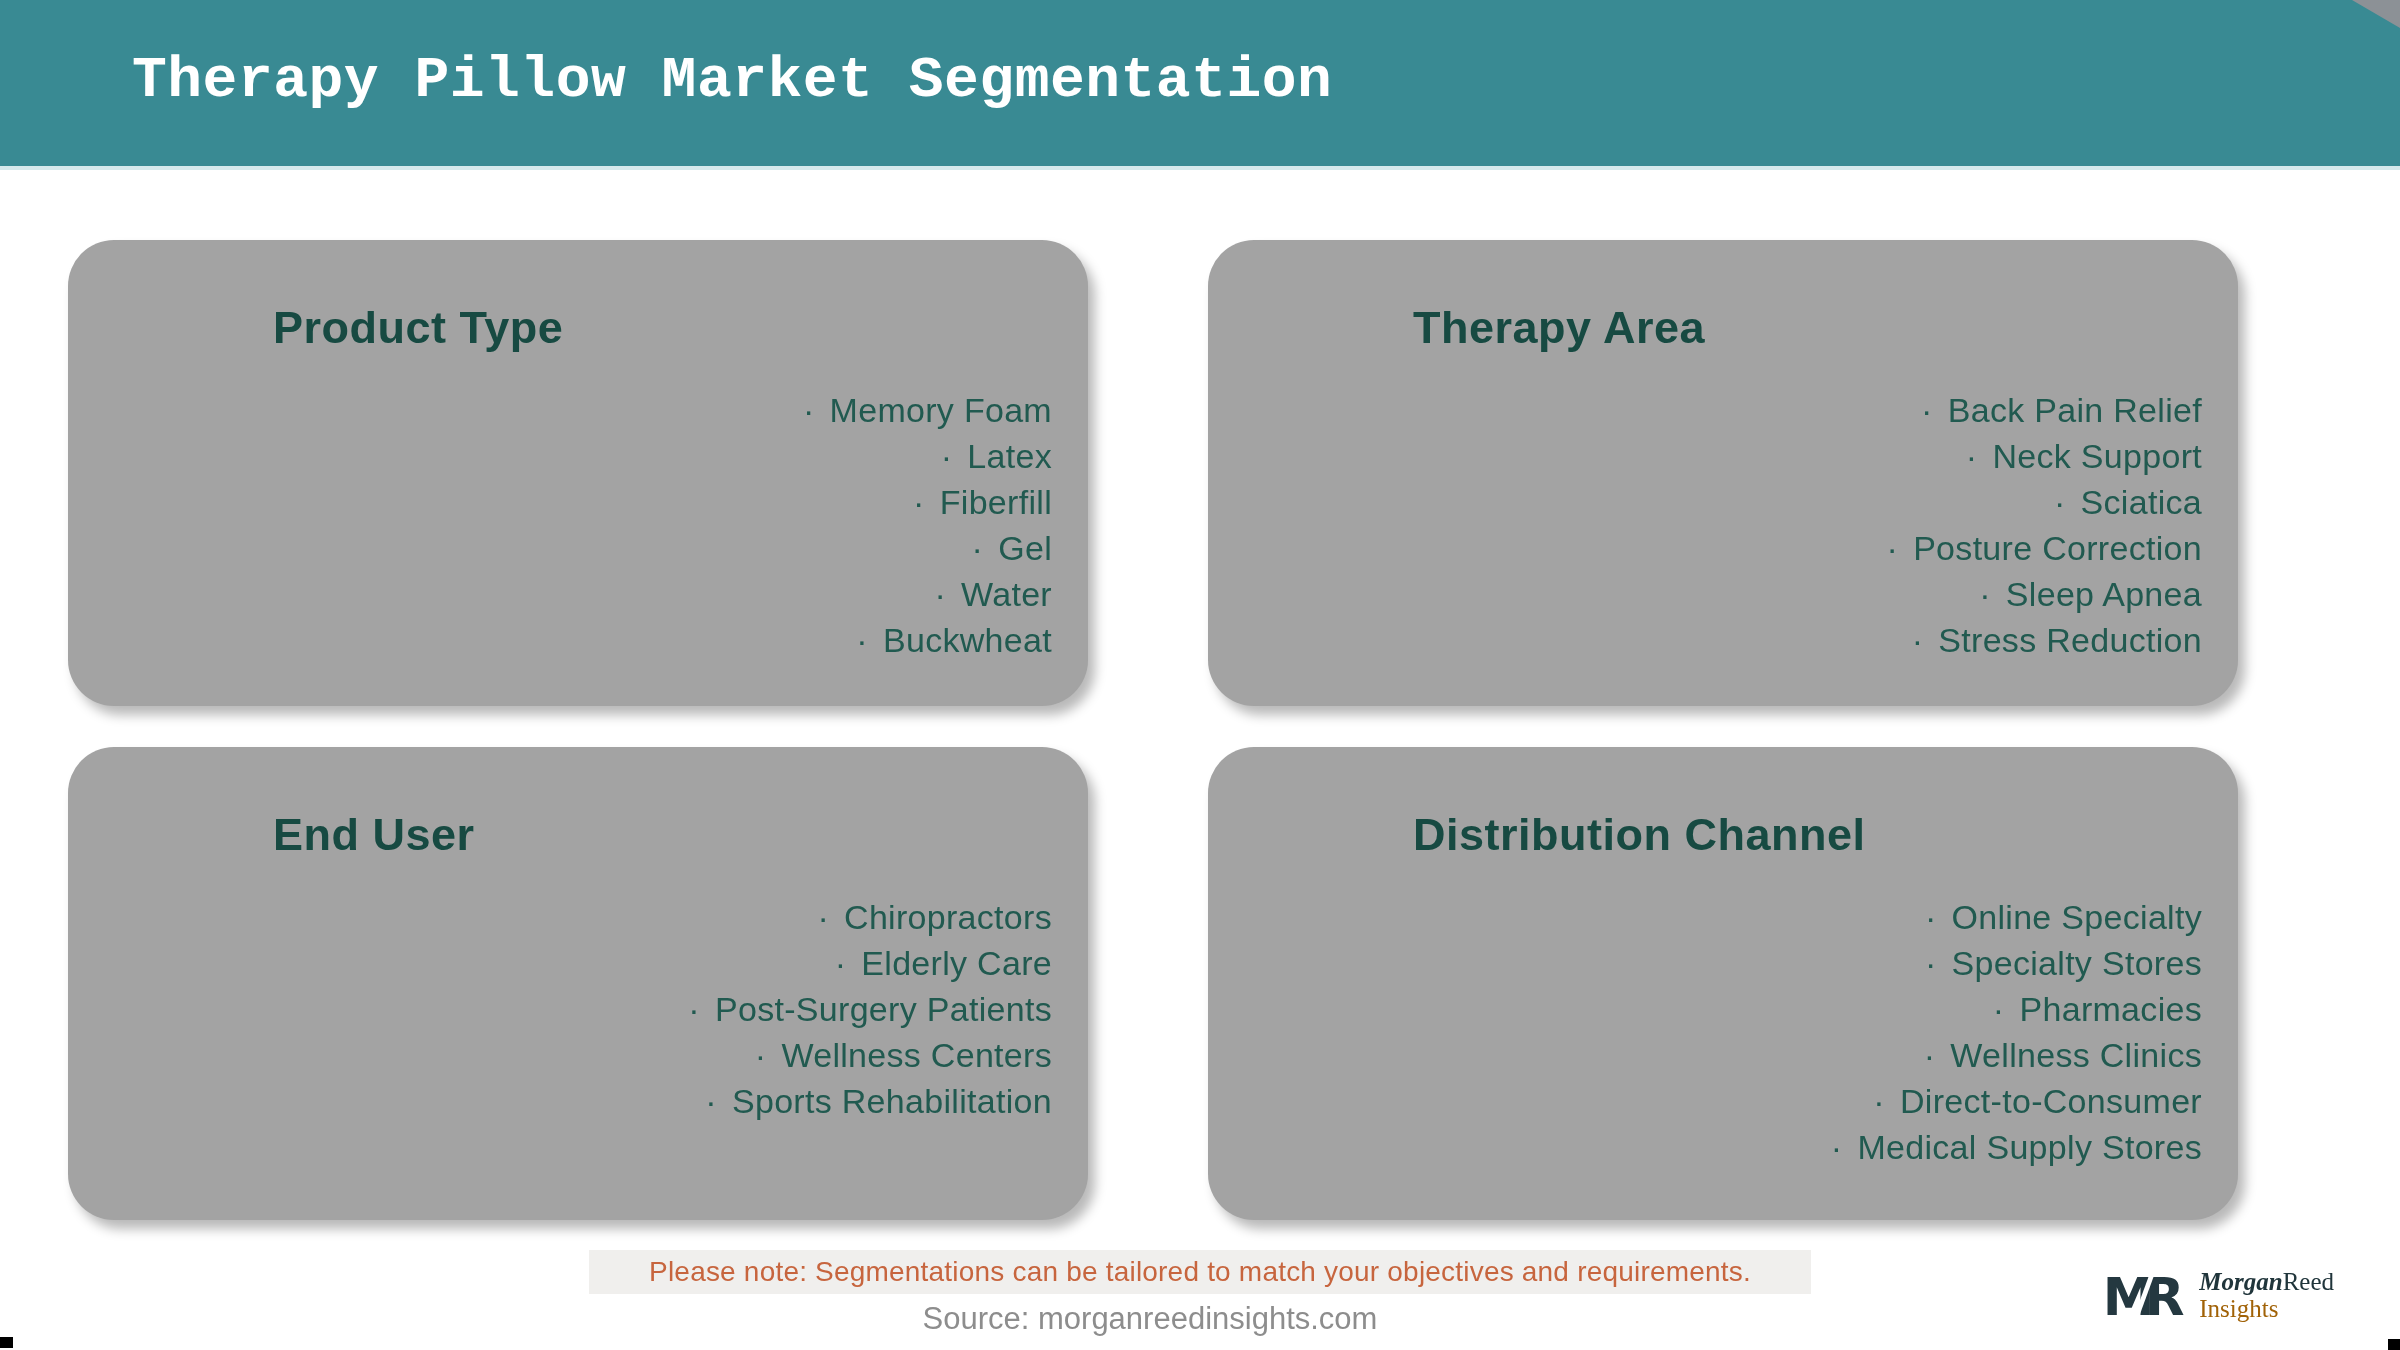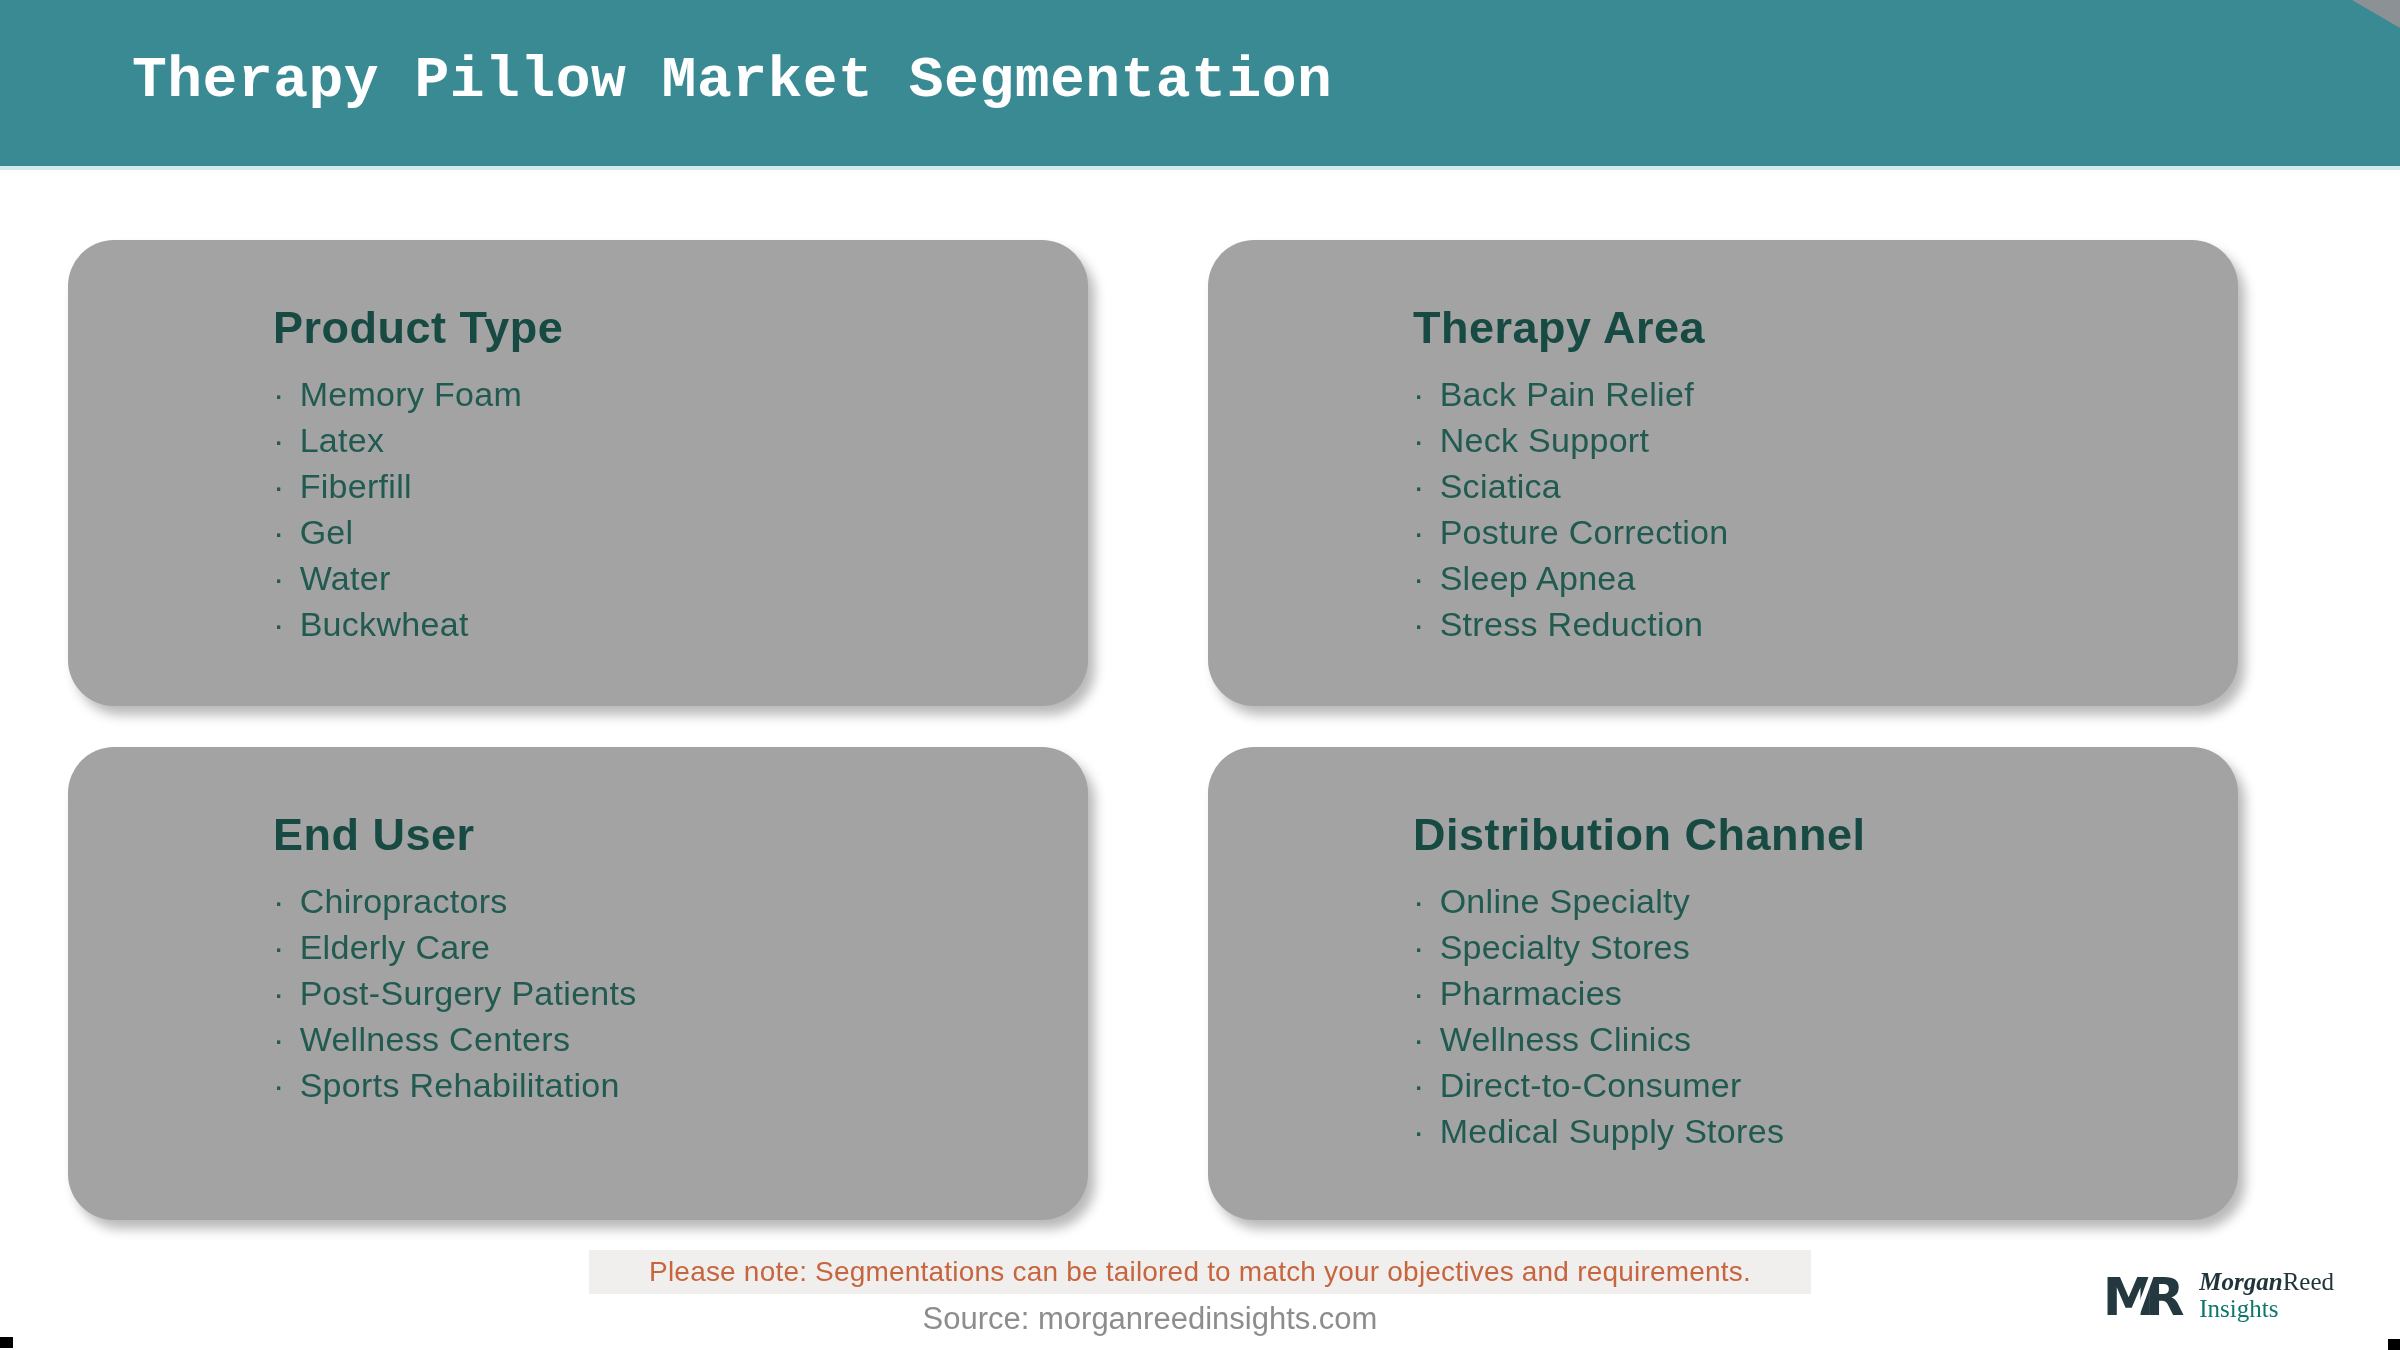--- a/index.html
+++ b/index.html
@@ -30,22 +30,22 @@
   }
   .card{
     background:#a3a3a3;border-radius:46px;
     box-shadow:7px 9px 12px rgba(0,0,0,0.28);
     padding:62px 36px 0 205px;box-sizing:border-box;
   }
   .card h2{
     margin:0;font-size:45px;font-weight:bold;color:#174a42;letter-spacing:0.5px;
   }
   .card ul{
-    list-style:none;margin:17px 0 0 0;padding:0;
-    font-size:34px;line-height:46px;color:#215a50;letter-spacing:0.3px;
+    list-style:none;margin:33px 0 0 0;padding:0;
+    font-size:34px;line-height:46px;color:#215a50;letter-spacing:0.3px;text-align:right;
   }
   .card li::before{content:"\00B7";margin-right:15px;}
   
   .note{
     position:absolute;left:589px;top:1250px;width:1222px;height:44px;
     background:#f0efed;border-radius:0;
     display:flex;align-items:center;justify-content:center;
     font-size:28px;color:#c7653e;letter-spacing:0.2px;
   }
   .source{
@@ -56,21 +56,21 @@
     position:absolute;right:66px;top:1262px;display:flex;align-items:center;gap:12px;
   }
   .logo .monogram{width:82px;height:66px;color:#243840;}
   .logo .monogram svg{width:82px;height:66px;display:block;}
   .logo-text{display:flex;flex-direction:column;}
   .logo-name{
     font-family:"Liberation Serif",serif;font-size:25px;line-height:27px;color:#20353b;
   }
   .logo-name .bold{font-weight:bold;font-style:italic;}
   .logo-sub{
-    font-family:"Liberation Serif",serif;font-size:25px;line-height:27px;color:#0f766e;
+    font-family:"Liberation Serif",serif;font-size:25px;line-height:27px;color:#a16207;
   }
   .sq{position:absolute;background:#000;}
   .sq-left{left:0;bottom:2px;width:13px;height:11px;}
   .sq-right{right:0;bottom:0;width:12px;height:11px;}
 </style>
 </head>
 <body>
 
 <div class="band">
   <h1>Therapy Pillow Market Segmentation</h1>

